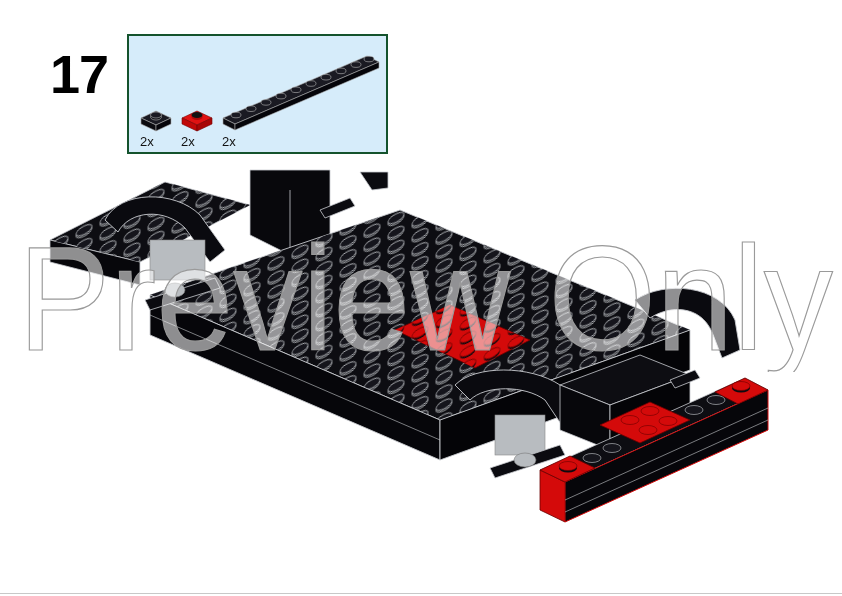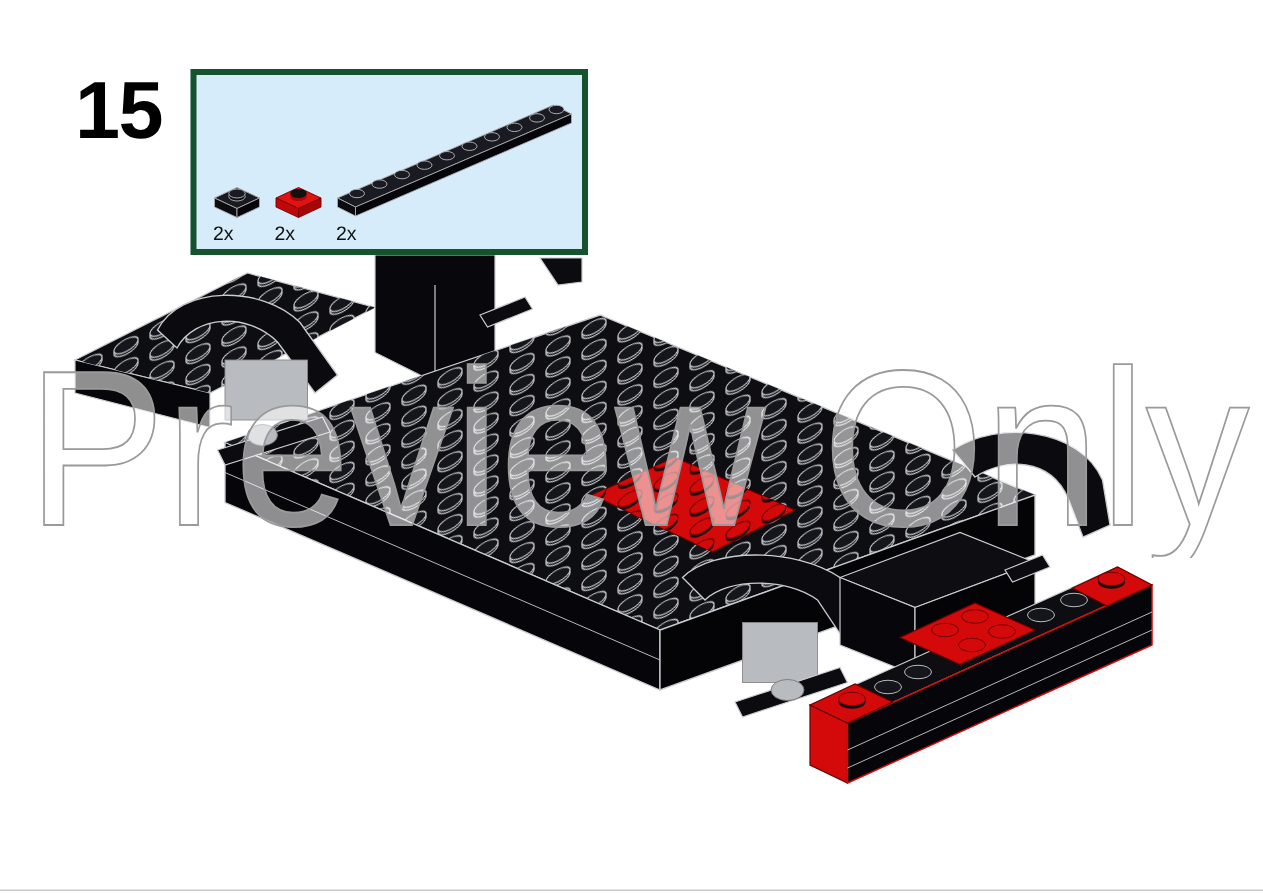--- a/index.html
+++ b/index.html
@@ -9,23 +9,23 @@
       font-family: "Liberation Sans", sans-serif;
     }
     .page { position: absolute; left: 0; top: 0; width: 842px; height: 596px; }
     .step-number {
       position: absolute; left: 50px; top: 44px;
       font-family: "Liberation Sans", sans-serif;
       font-weight: bold; font-size: 54px; line-height: 60px;
       color: #000; letter-spacing: -1px;
     }
     .parts-box {
-      position: absolute; left: 127px; top: 46px;
+      position: absolute; left: 127px; top: 34px;
       width: 257px; height: 116px;
-      background: #d6ecfa; border: 4px solid #14532d;
+      background: #d6ecfa; border: 2px solid #14532d;
       z-index: 5;
     }
     .part { position: absolute; }
     .part-qty {
       position: absolute; font-size: 13px; color: #111;
       font-family: "Liberation Sans", sans-serif;
     }
     .model { position: absolute; left: 0; top: 0; width: 842px; height: 596px; z-index: 2; }
     .watermark {
       position: absolute; left: 18px; top: 222px; z-index: 10;
@@ -34,21 +34,21 @@
     .bottom-rule {
       position: absolute; left: 0; top: 593px; width: 842px; height: 1px;
       background: #c8c8c8;
     }
   </style>
 </head>
 <body>
 
 <div class="page">
 
-  <div class="step-number">15</div>
+  <div class="step-number">17</div>
 
   <div class="parts-box">
 
     <svg class="part" style="left:10px;top:70px" width="34" height="26" viewBox="0 0 34 26">
       <polygon points="2,12 17,5 32,12 17,19" fill="#1a1a22" stroke="#aaa" stroke-width="0.6"></polygon>
       <polygon points="2,12 17,19 17,25 2,18" fill="#0b0b10" stroke="#aaa" stroke-width="0.6"></polygon>
       <polygon points="17,19 32,12 32,18 17,25" fill="#05050a" stroke="#aaa" stroke-width="0.6"></polygon>
       <ellipse cx="17" cy="11" rx="5.5" ry="3" fill="#0b0b10" stroke="#bbb" stroke-width="0.6"></ellipse>
       <ellipse cx="17" cy="9" rx="5.5" ry="3" fill="#1a1a22" stroke="#bbb" stroke-width="0.6"></ellipse>
     </svg>

